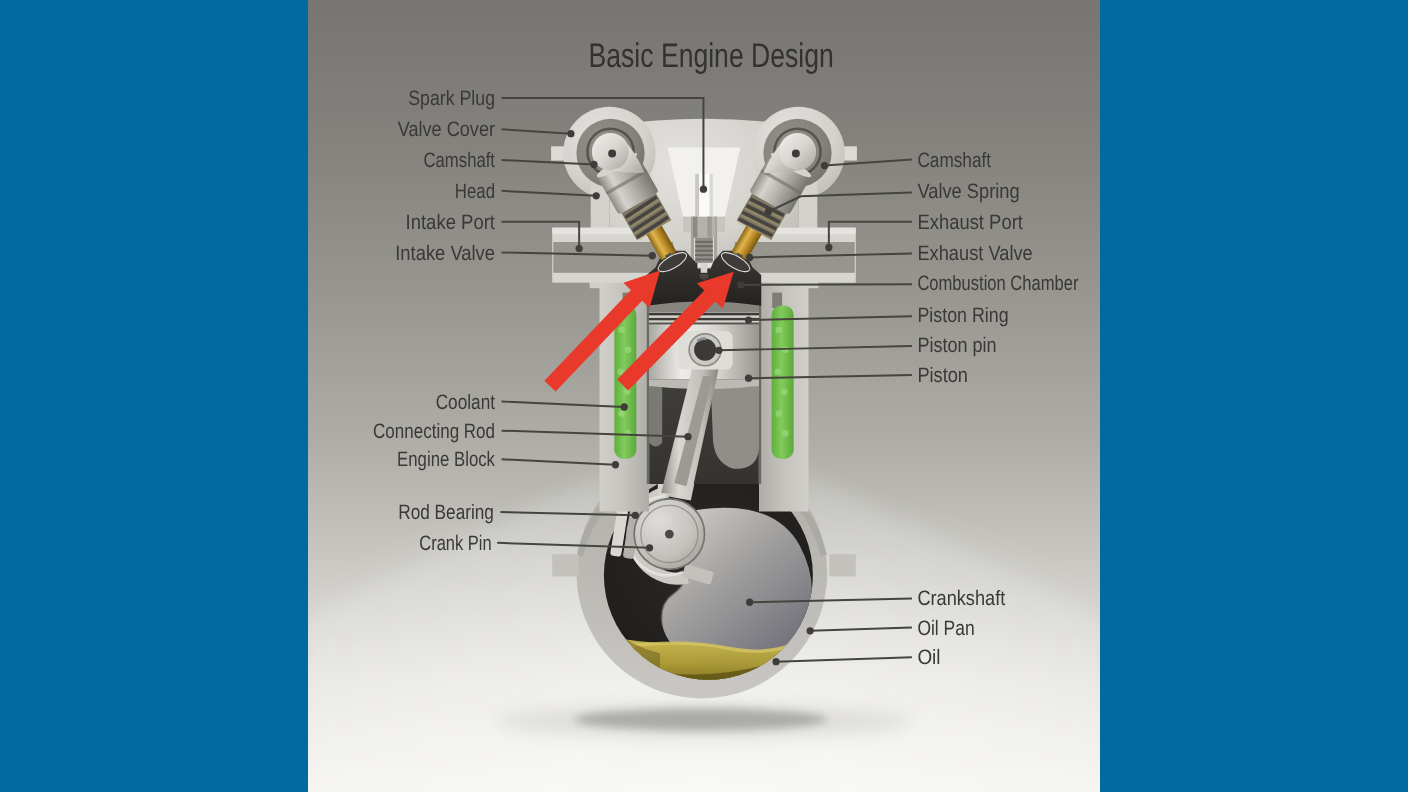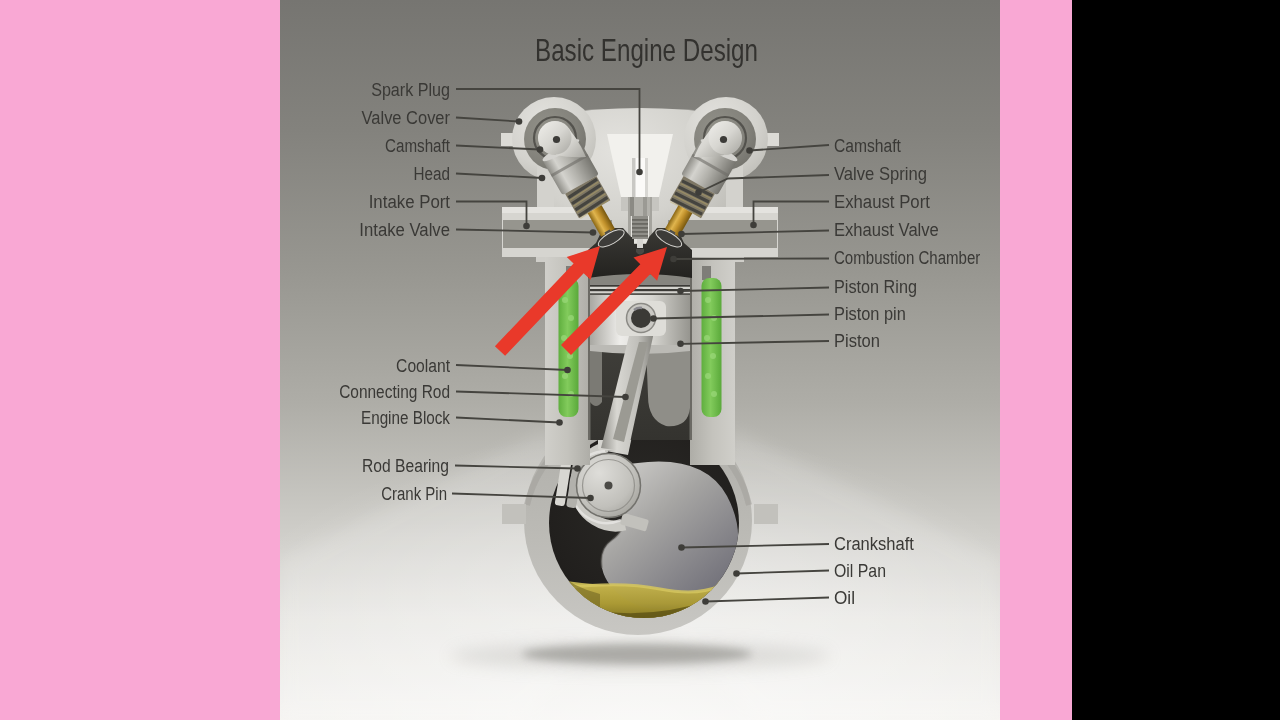--- a/index.html
+++ b/index.html
@@ -1,12 +1,12 @@
 <!DOCTYPE html>
-<html><head><meta charset="utf-8"><style>html,body{margin:0;padding:0;background:#000;}*{box-sizing:border-box}.stage{position:relative;width:1072px;height:720px;background:#f9a8d4;overflow:hidden;font-family:"Liberation Sans",sans-serif;text-align:center;}</style></head><body>
+<html><head><meta charset="utf-8"><style>html,body{margin:0;padding:0;background:#000;}*{box-sizing:border-box}.stage{position:relative;width:1280px;height:720px;background:#0369a1;overflow:hidden;font-family:"Liberation Sans",sans-serif;text-align:center;}</style></head><body>
 <div class="stage">
 <svg width="720" height="720" viewBox="280 0 720 720" style="position:absolute;left:280px;top:0">
 <defs>
 <linearGradient id="bg" x1="0" y1="0" x2="0" y2="1">
  <stop offset="0" stop-color="#767571"></stop>
           <stop offset=".18" stop-color="#83827d"></stop>
  <stop offset=".38" stop-color="#989791"></stop>
           <stop offset=".56" stop-color="#aeada7"></stop>
  <stop offset=".72" stop-color="#cbcac5"></stop>
           <stop offset=".86" stop-color="#e4e3df"></stop>

